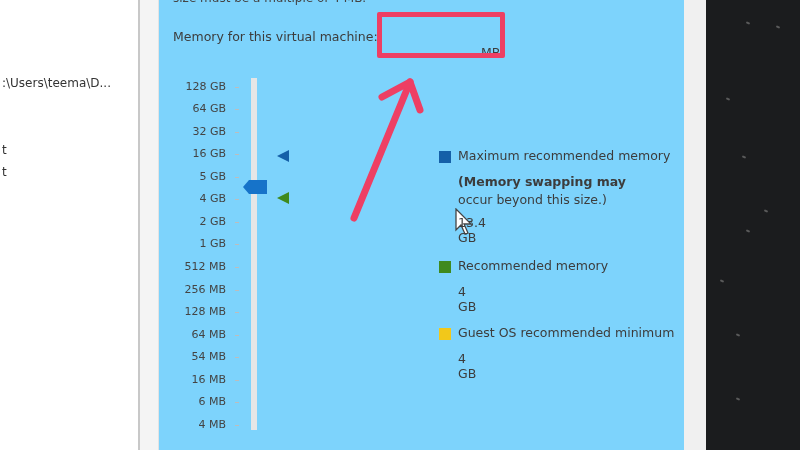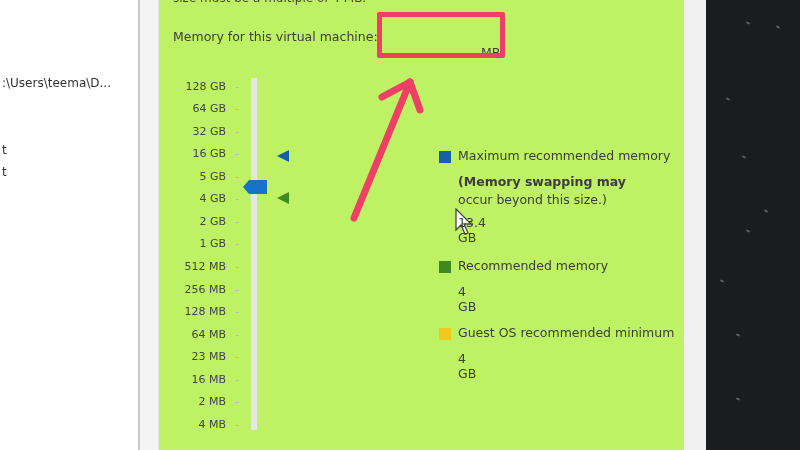--- a/index.html
+++ b/index.html
@@ -10,21 +10,21 @@
       color:#3a3a3a;
     }
     .left-pane {
       position:absolute; left:0; top:0; width:138px; height:450px;
       background:#ffffff; border-right:2px solid #c8c8c8;
     }
     .left-pane .row { position:absolute; left:2px; font-size:12px; color:#333; white-space:nowrap;margin-top:48px; }
     .gap { position:absolute; left:140px; top:0; width:18px; height:450px; background:#f4f4f4; }
     .main-pane {
       position:absolute; left:158px; top:0; width:525px; height:450px;
-      background:#bef264; border-left:1px solid #e3e3e3; border-right:1px solid #e3e3e3;
+      background:#7dd3fc; border-left:1px solid #e3e3e3; border-right:1px solid #e3e3e3;
     }
     .right-strip { position:absolute; left:684px; top:0; width:22px; height:450px; background:#f0f0f0; }
     .desktop {
       position:absolute; left:706px; top:0; width:94px; height:450px;
       background:#1b1c1e;
     }
     .desktop .dot { position:absolute; width:4px; height:2px; background:#6a6a6a; border-radius:1px; transform:rotate(25deg); opacity:.8; }
 
     .clip-text { position:absolute; left:14px; top:-9px; font-size:12px; color:#444; }
     .mem-label { position:absolute; left:14px; top:29px; font-size:12.5px; color:#3c3c3c; }
@@ -81,23 +81,23 @@
     <div class="tick-label" style="left:0;top:125px;">32 GB</div>
     <div class="tick-label" style="left:0;top:147px;">16 GB</div>
     <div class="tick-label" style="left:0;top:170px;">5 GB</div>
     <div class="tick-label" style="left:0;top:192px;">4 GB</div>
     <div class="tick-label" style="left:0;top:215px;">2 GB</div>
     <div class="tick-label" style="left:0;top:237px;">1 GB</div>
     <div class="tick-label" style="left:0;top:260px;">512 MB</div>
     <div class="tick-label" style="left:0;top:283px;">256 MB</div>
     <div class="tick-label" style="left:0;top:305px;">128 MB</div>
     <div class="tick-label" style="left:0;top:328px;">64 MB</div>
-    <div class="tick-label" style="left:0;top:350px;">23 MB</div>
+    <div class="tick-label" style="left:0;top:350px;">54 MB</div>
     <div class="tick-label" style="left:0;top:373px;">16 MB</div>
-    <div class="tick-label" style="left:0;top:395px;">2 MB</div>
+    <div class="tick-label" style="left:0;top:395px;">6 MB</div>
     <div class="tick-label" style="left:0;top:418px;">4 MB</div>
 
     <div class="tick-mark" style="top:87px;"></div>
     <div class="tick-mark" style="top:109px;"></div>
     <div class="tick-mark" style="top:132px;"></div>
     <div class="tick-mark" style="top:154px;"></div>
     <div class="tick-mark" style="top:177px;"></div>
     <div class="tick-mark" style="top:199px;"></div>
     <div class="tick-mark" style="top:222px;"></div>
     <div class="tick-mark" style="top:244px;"></div>

